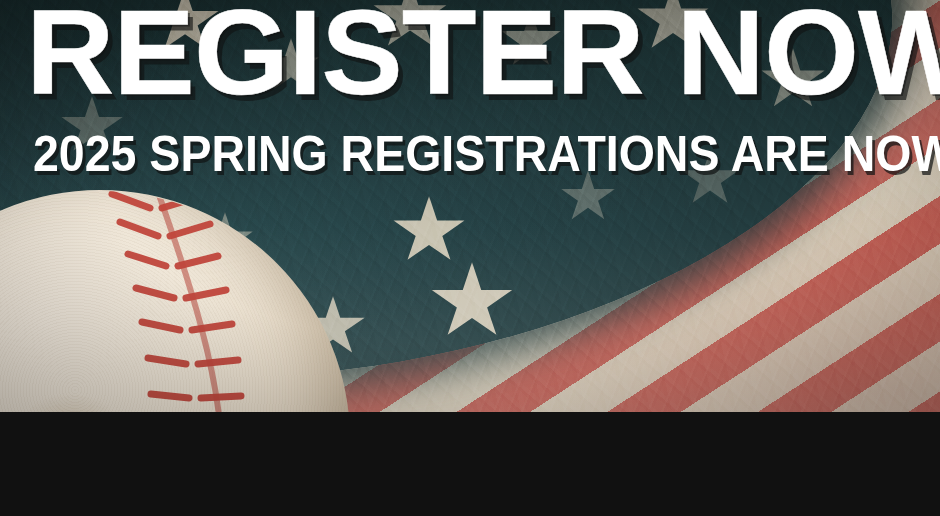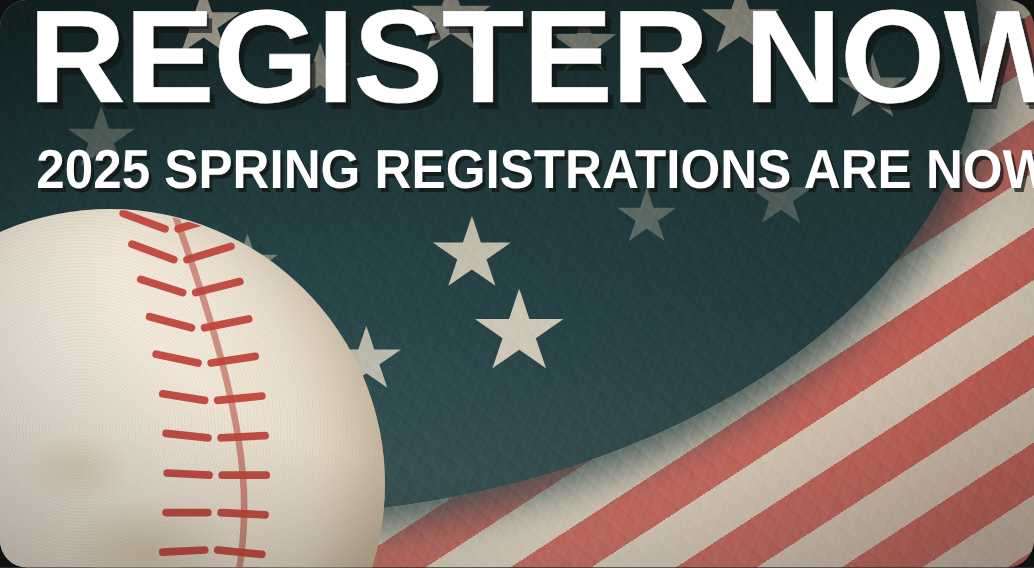--- a/index.html
+++ b/index.html
@@ -1,24 +1,23 @@
 <!DOCTYPE html>
 <html><head>
 <meta charset="utf-8">
 <style>
   html,body{margin:0;padding:0;background:#111;}
   *{box-sizing:border-box;}
 
   .banner{
     position:relative;
-    width:940px;height:516px;
+    width:940px;height:412px;
     overflow:hidden;
     font-family:"Liberation Sans", sans-serif;
     background:#1b383c;
-    border-radius:25px;
   }
 
   
   .flag-layer{position:absolute;inset:0;}
 
   
   .stripes{
     position:absolute;left:-35%;top:-60%;width:190%;height:240%;
     transform:rotate(-33deg);
     transform-origin:50% 50%;

